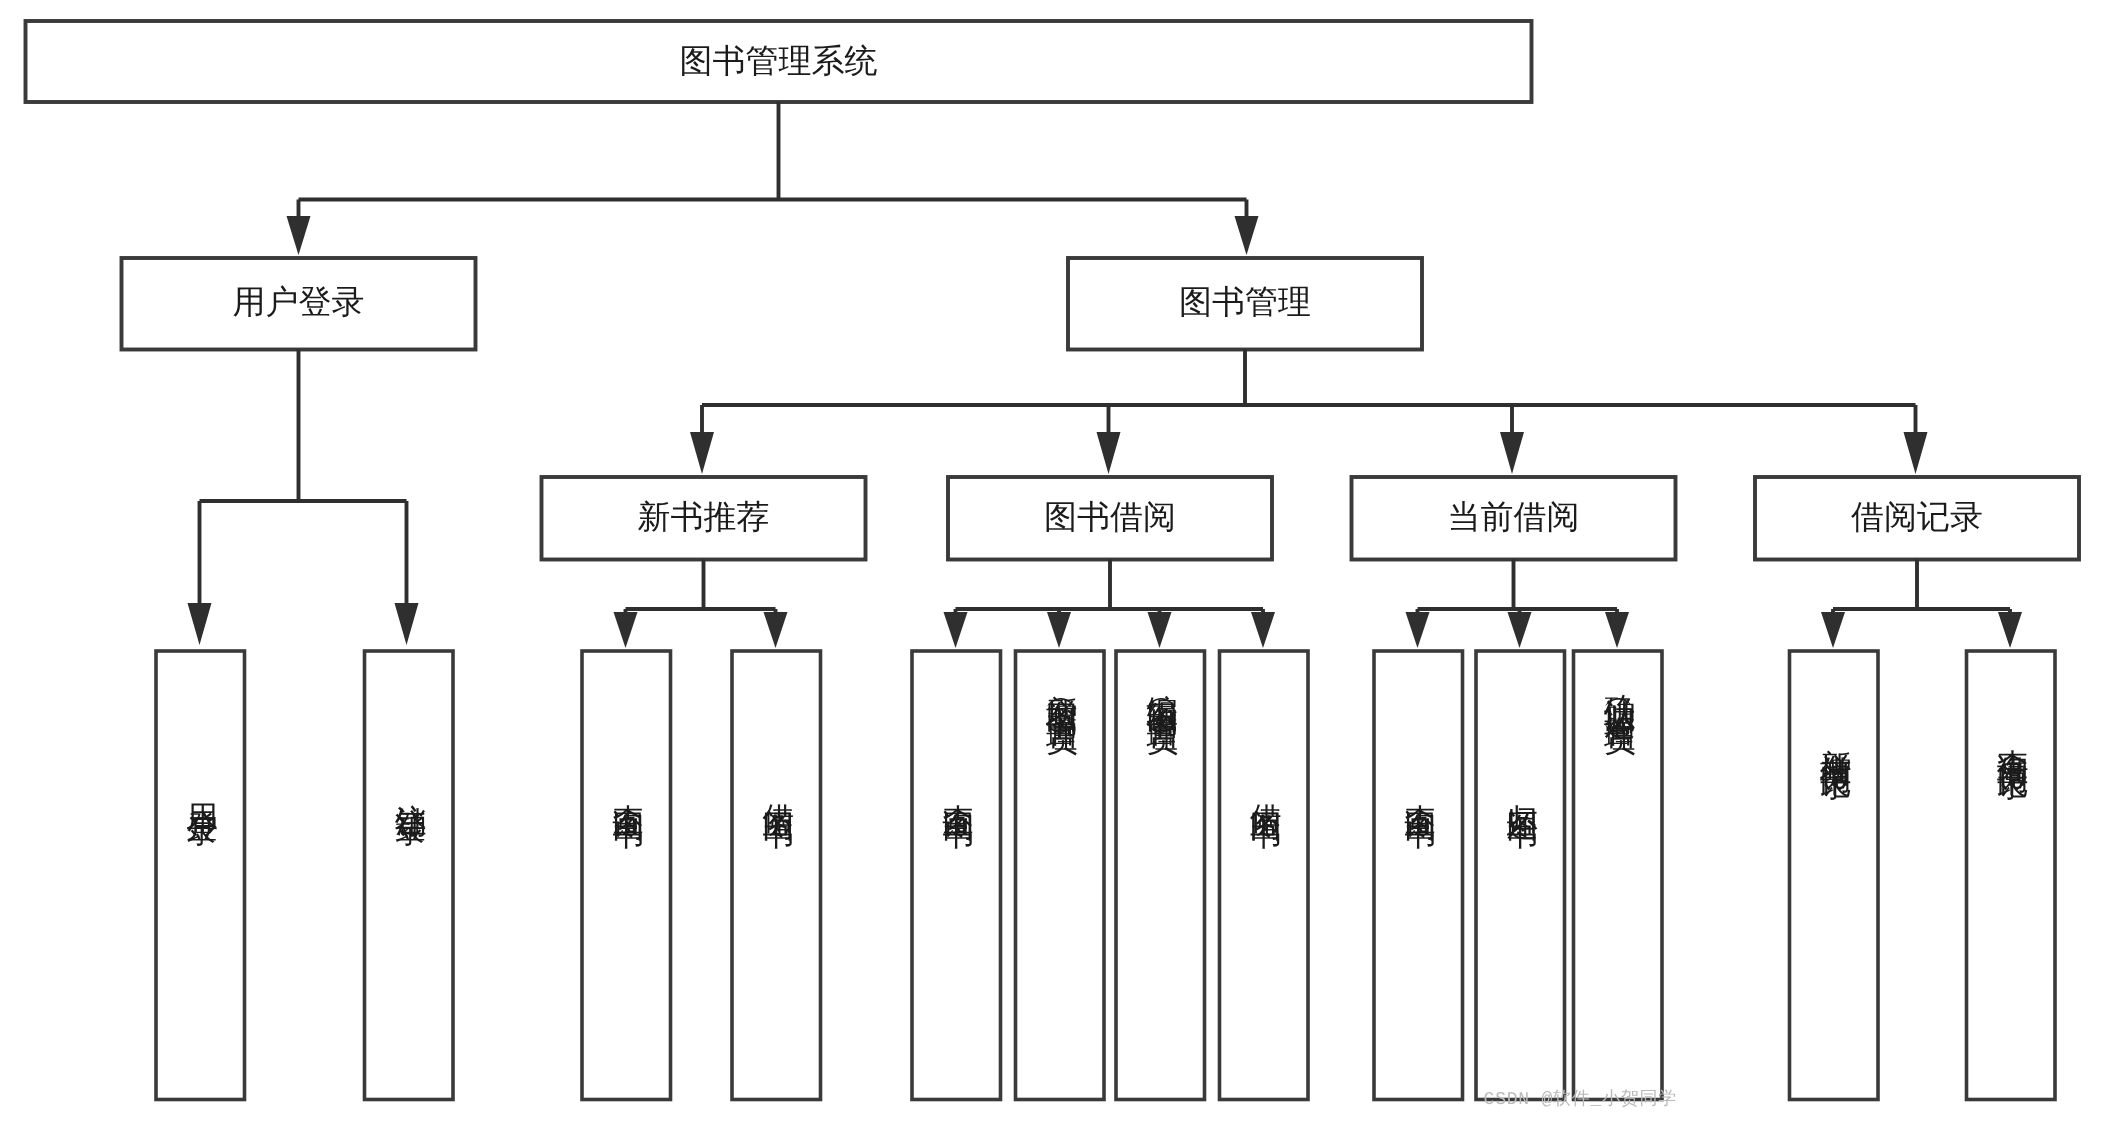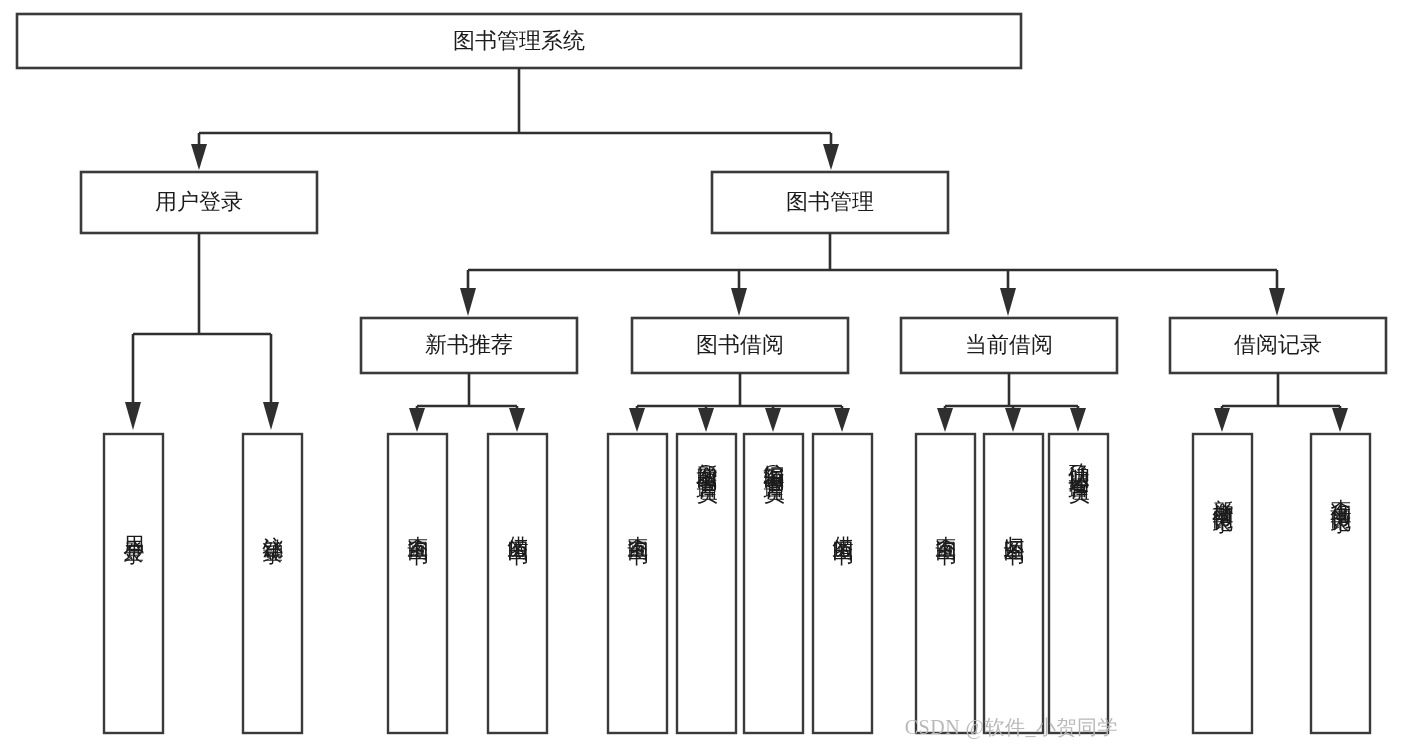--- a/index.html
+++ b/index.html
@@ -67,22 +67,22 @@
     font-size: 21px;
     line-height: 1.18;
     color: #1b1b1b;
     letter-spacing: 3px;
     white-space: nowrap;
   }
   .watermark {
     position: absolute;
     right: 10px;
     bottom: 6px;
-    font-family: Liberation Serif, serif;
-    font-size: 20px;
+    font-family: Liberation Mono, monospace;
+    font-size: 12px;
     color: #b9b9b9;
     letter-spacing: 0.5px;
     user-select: none;
   }
 </style>
 </head>
 <body>
 
 <div id="diagram-root">
 

